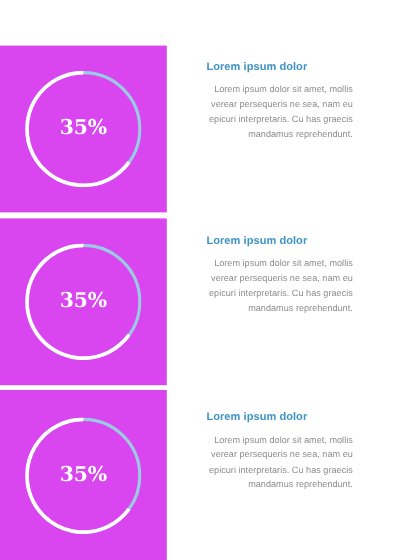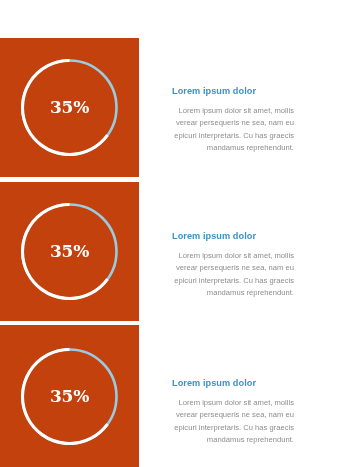--- a/index.html
+++ b/index.html
@@ -32,21 +32,21 @@
   .row-1 { top: 182px; height: 139px; }
   .row-2 { top: 325px; height: 142px; }
 
   
   .panel {
     position: absolute;
     left: 0;
     top: 0;
     width: 139px;
     height: 100%;
-    background: #c2410c;
+    background: #d946ef;
   }
 
   .ring-wrap {
     position: absolute;
     left: 21px;
     top: 21px;
     width: 97px;
     height: 97px;
   }
   .row-2 .ring-wrap { top: 23px; }
@@ -88,21 +88,20 @@
     letter-spacing: -0.2px;
     line-height: 1;
   }
 
   
   .copy {
     position: absolute;
     left: 172px;
     top: 12px;
     width: 122px;
-    margin-top: 36px;
   }
   .row-1 .copy { top: 13px; }
   .row-2 .copy { top: 17px; }
 
   .copy-title {
     color: #3d93c6;
     font-family: "Liberation Sans", sans-serif;
     font-weight: bold;
     font-size: 9.2px;
     letter-spacing: 0.05px;

